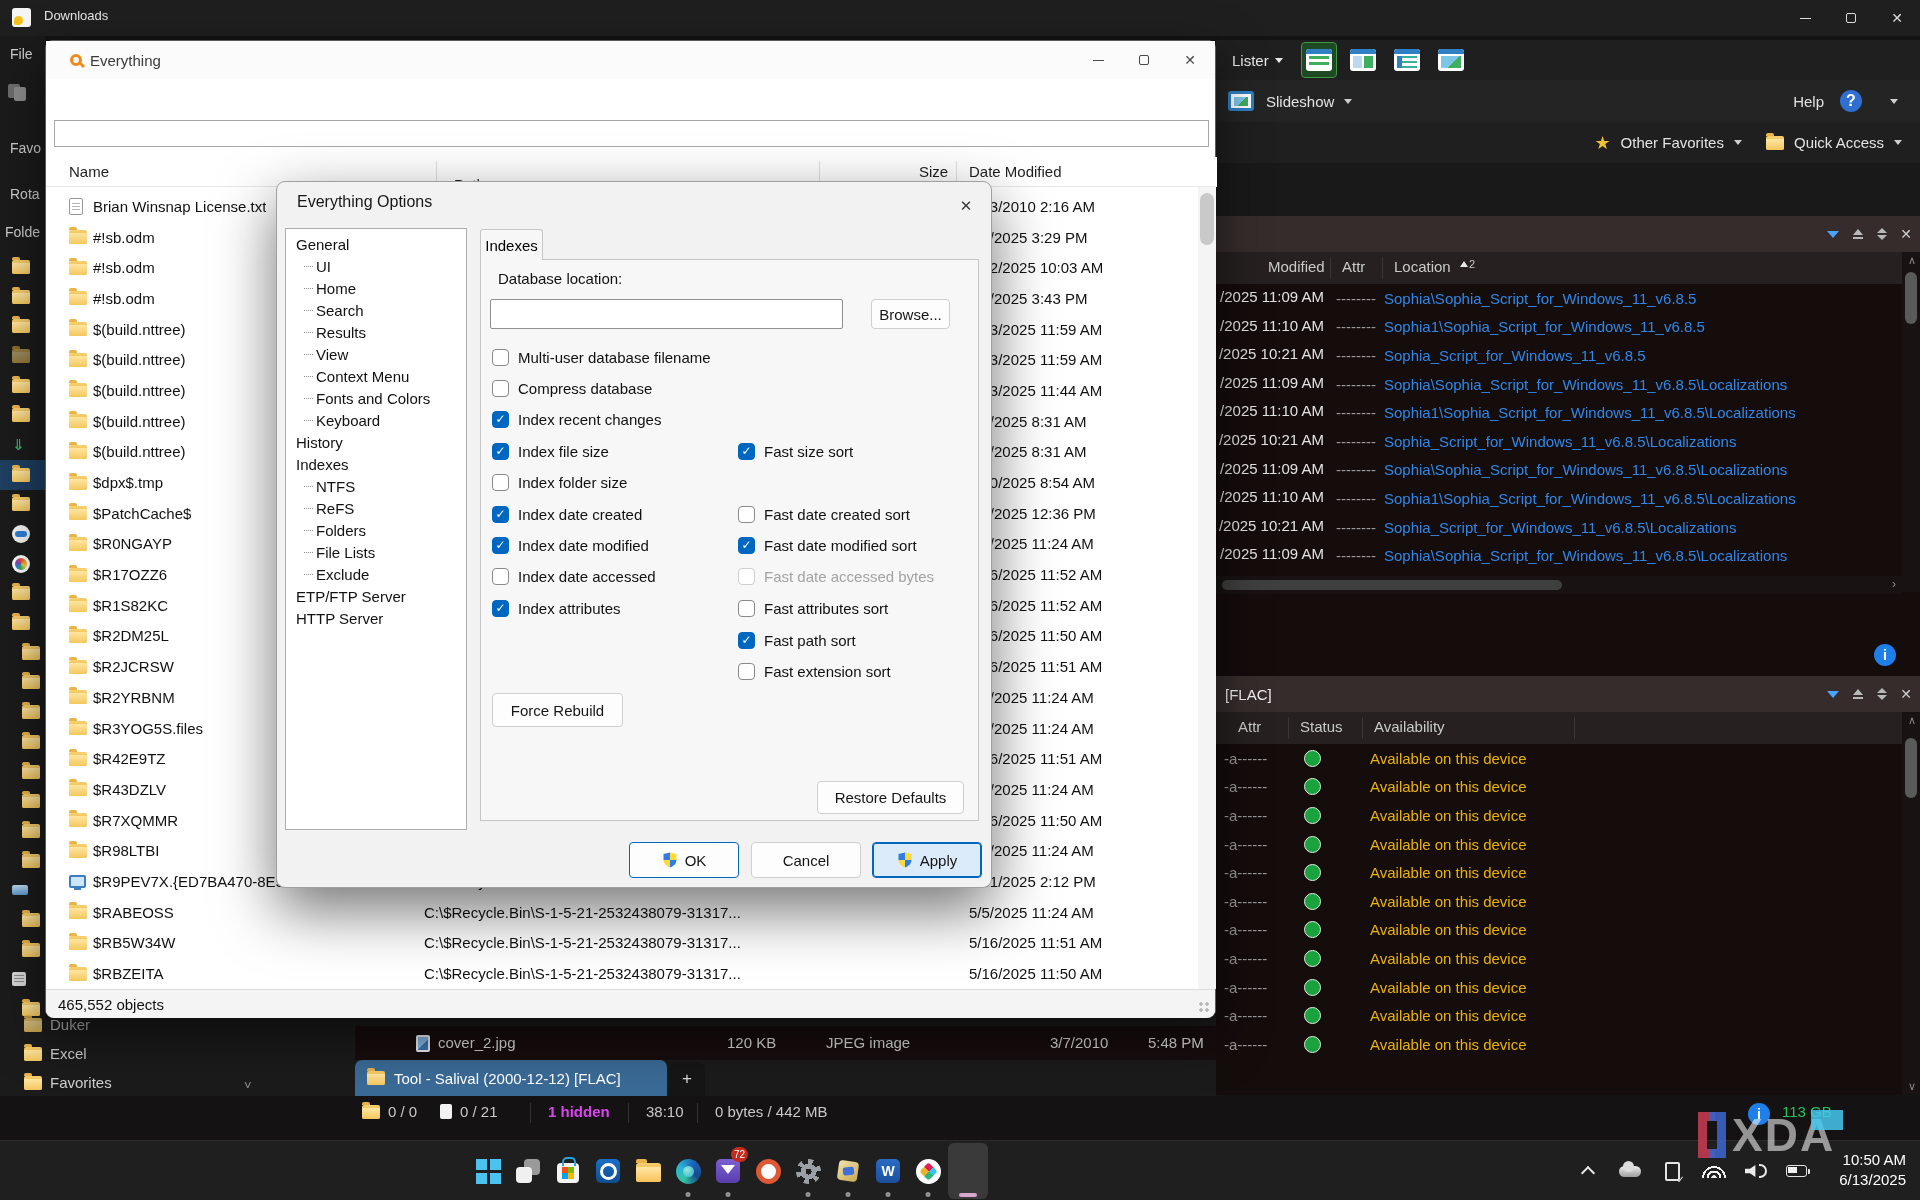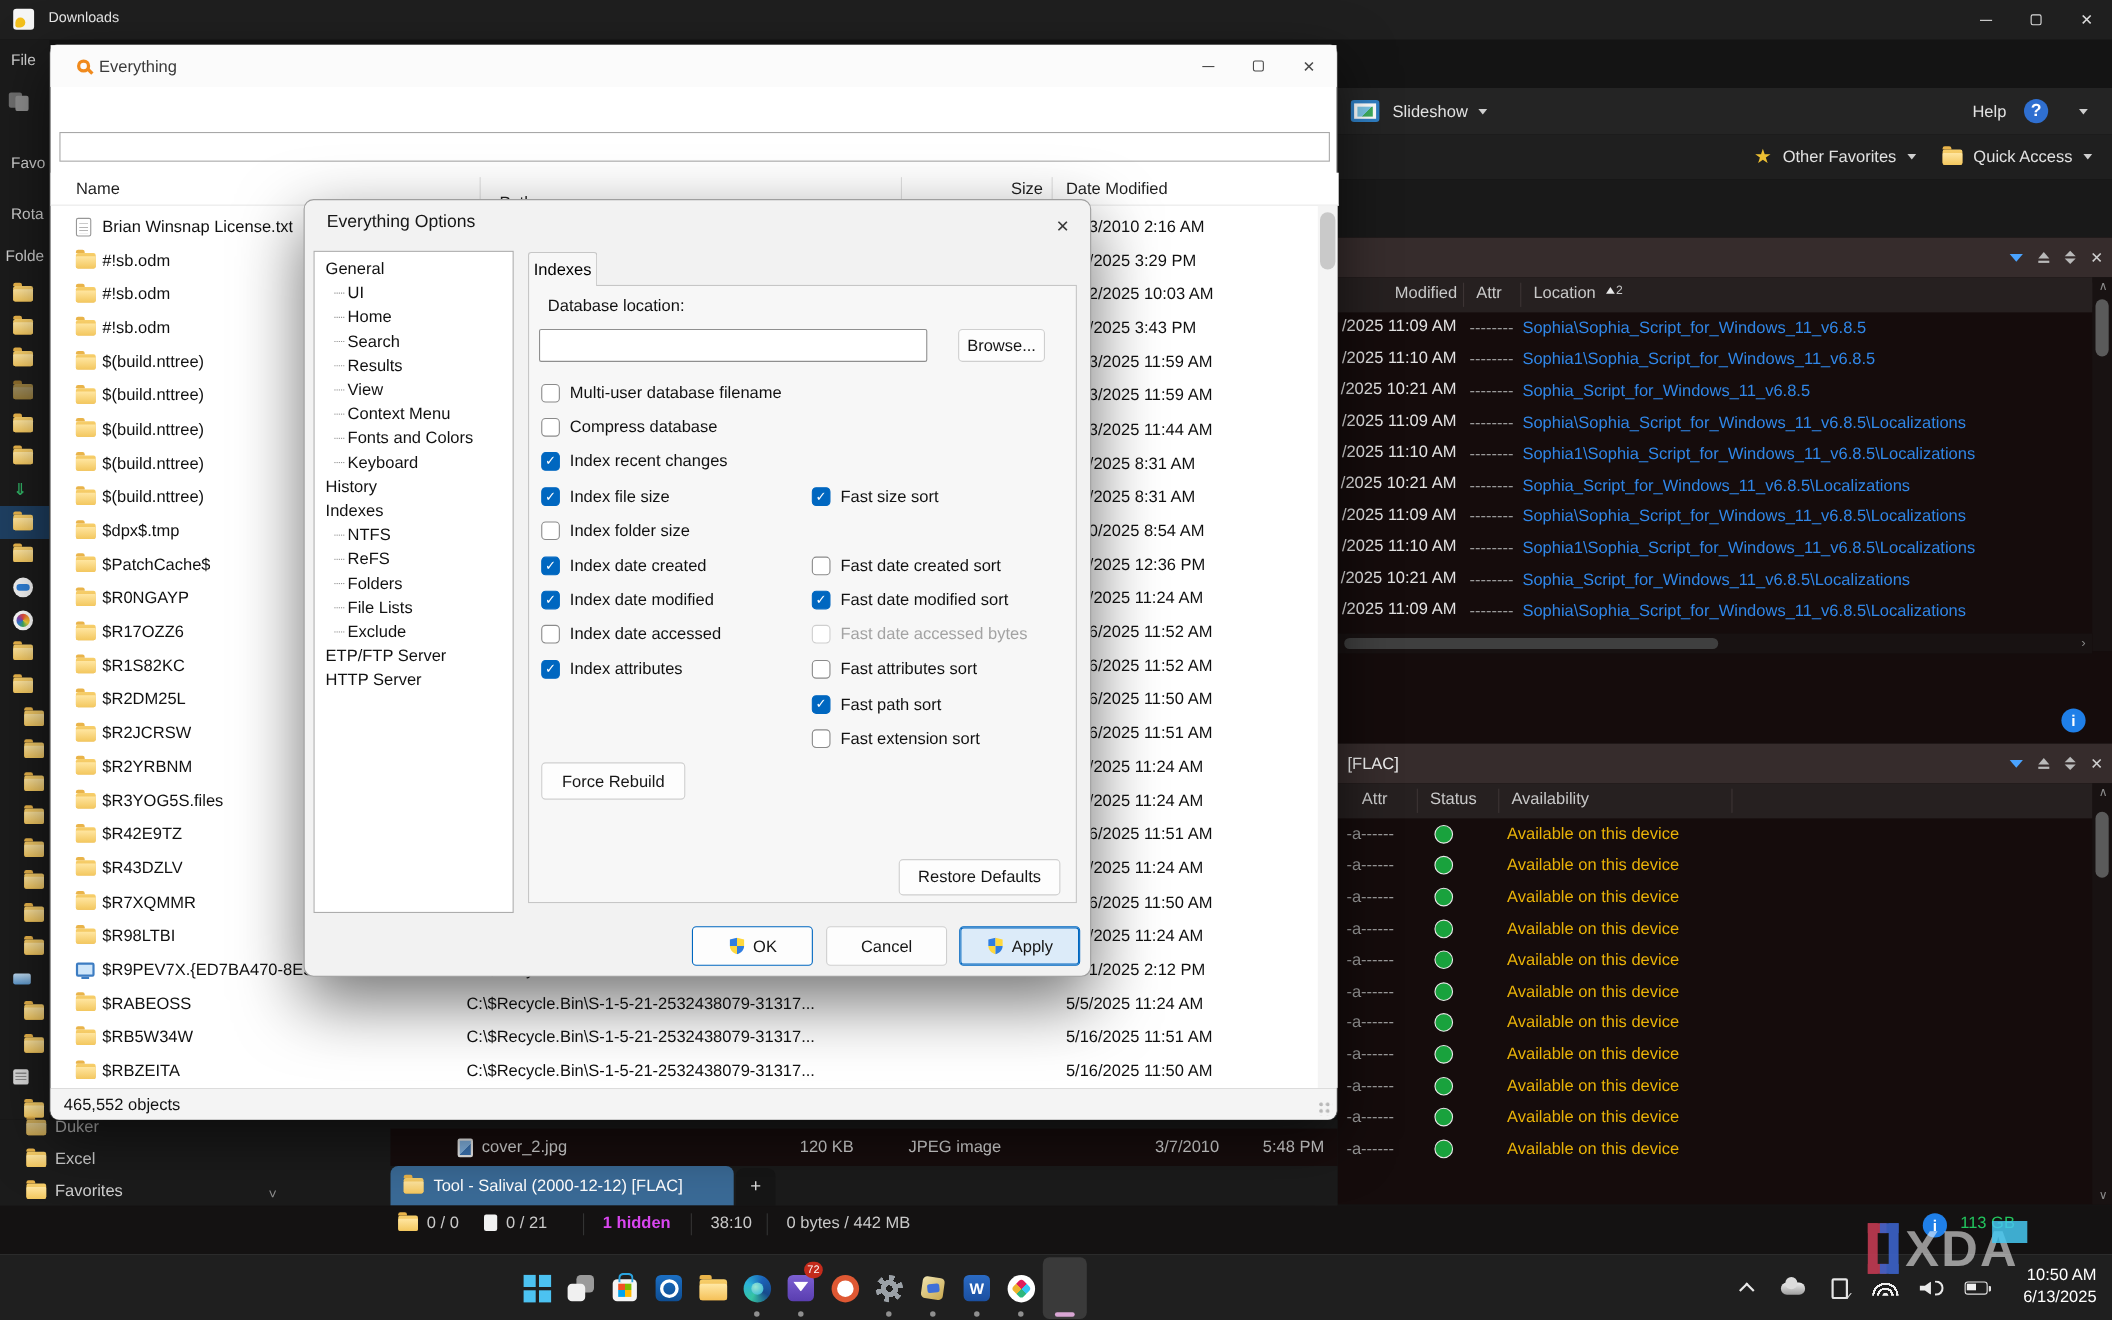--- a/index.html
+++ b/index.html
@@ -365,20 +365,45 @@
         <div class="si" data-icon="note">
           <span class="gl tree-glyph"></span>
         </div>
 
         <div class="si" data-icon="folder-sub">
           <span class="gl tree-glyph ic-folder"></span>
         </div>
       </div>
   </div>
 
+  <div id="rp-t1" class="abs rp flex">
+    <div class="lister">
+      <span>Lister</span>
+        <span class="caret"></span>
+    </div>
+    <div id="rp-views">
+
+        <div class="vic-w" data-selected="true">
+          <span class="vic" data-icon="list-view"></span>
+        </div>
+
+        <div class="vic-w" data-selected="false">
+          <span class="vic" data-icon="dual-pane-view"></span>
+        </div>
+
+        <div class="vic-w" data-selected="false">
+          <span class="vic" data-icon="details-view"></span>
+        </div>
+
+        <div class="vic-w" data-selected="false">
+          <span class="vic" data-icon="image-view"></span>
+        </div>
+      </div>
+
+  </div>
 
   <div id="rp-t2" class="abs rp flex">
     <span id="slideshow-ic"></span>
     <span style="margin-left:12px;font-size:15px;">Slideshow</span>
     <span class="caret" style="margin-left:10px;color:#cfcfcf;"></span>
     <span style="position:absolute;right:96px;font-size:15px;">Help</span>
     <span style="position:absolute;right:58px;width:22px;height:22px;border-radius:50%;background:#2f6fd0;color:#fff;font-weight:bold;display:flex;align-items:center;justify-content:center;">?</span>
     <span class="caret" style="position:absolute;right:22px;color:#cfcfcf;"></span>
   </div>
 

